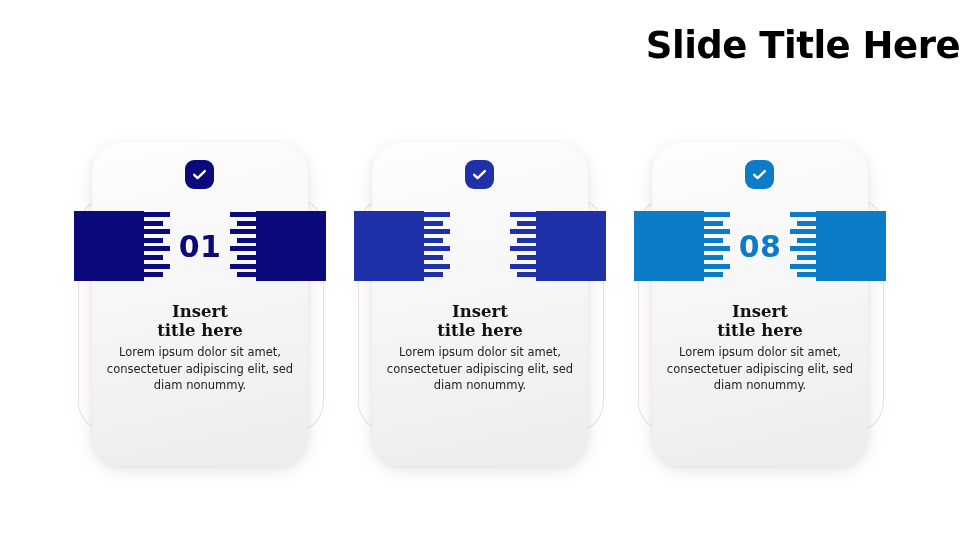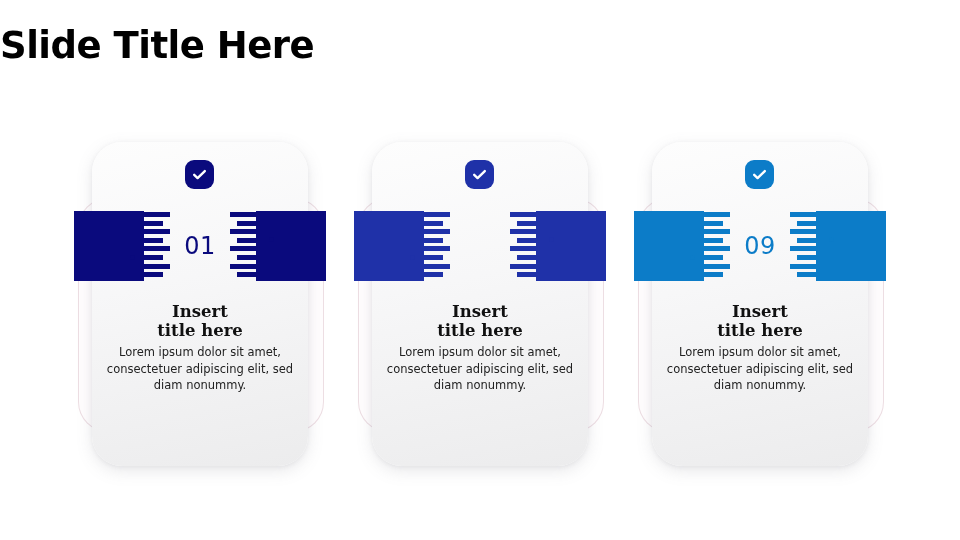--- a/index.html
+++ b/index.html
@@ -22,21 +22,21 @@
     height: 540px;
     background: #ffffff;
   }
 
   
   #slide-title {
     position: absolute;
     top: 26px;
     left: 0;
     width: 960px;
-    text-align: left;
+    text-align: right;
     font-family: "DejaVu Sans", "Liberation Sans", sans-serif;
     font-size: 37px;
     font-weight: bold;
     letter-spacing: -0.5px;
     color: #000000;
     line-height: 1.1;
   }
 
   
   #cards {
@@ -136,22 +136,22 @@
   
   .number {
     position: absolute;
     top: 211px;
     height: 70px;
     width: 216px;
     display: flex;
     align-items: center;
     justify-content: center;
     font-family: "DejaVu Sans", "Liberation Sans", sans-serif;
-    font-size: 24px;
-    font-weight: normal;
+    font-size: 30px;
+    font-weight: bold;
     letter-spacing: 0.5px;
   }
 
   
   .dot {
     position: absolute;
     width: 5px;
     height: 5px;
     border-radius: 50%;
   }
@@ -322,16 +322,16 @@
           <div class="tooth" style="top: 35.4px; width: 26px; background: rgb(12, 124, 200);"></div>
           <div class="tooth" style="top: 44px; width: 19px; background: rgb(12, 124, 200);"></div>
           <div class="tooth" style="top: 52.6px; width: 26px; background: rgb(12, 124, 200);"></div>
           <div class="tooth" style="top: 61.2px; width: 19px; background: rgb(12, 124, 200);"></div>
         </div>
       <div class="dot dot-left" style="background: rgb(12, 124, 200);"></div>
       <div class="dot dot-right" style="background: rgb(12, 124, 200);"></div>
     </div>
 
     <div class="number n1" style="left: 92px; color: rgb(10, 10, 125);">01</div>
-    <div class="number n3" style="left: 652px; color: rgb(12, 124, 200);">09</div>
+    <div class="number n3" style="left: 652px; color: rgb(12, 124, 200);">08</div>
 
   </div>
 </div>
 
 </body></html>

